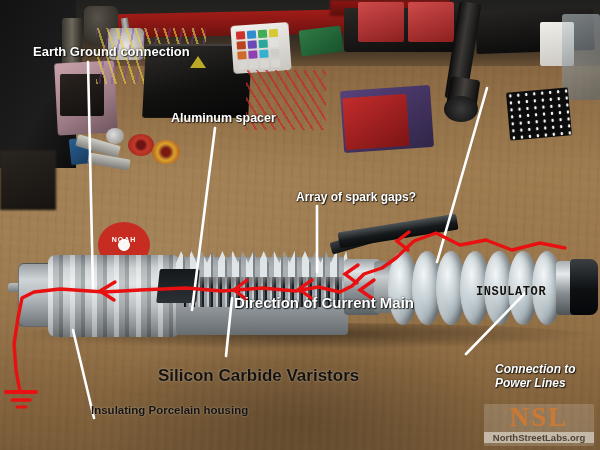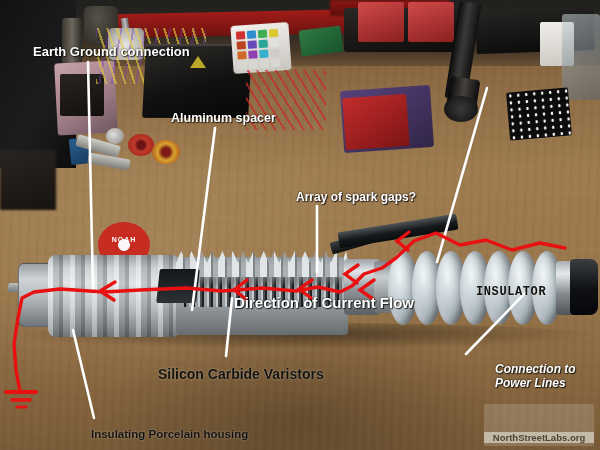--- a/index.html
+++ b/index.html
@@ -278,29 +278,30 @@
     </g>
   </svg>
 
   <div class="anno w" style="left:8px;top:45px;font-size:13px;">Earth Ground connection</div>
 
 
   <div class="anno w" style="left:146px;top:111px;font-size:12.5px;">Aluminum spacer</div>
 
   <div class="anno w" style="left:271px;top:191px;font-size:12px;">Array of spark gaps?</div>
 
-  <div class="anno w big" style="left:209px;top:294px;">Direction of Current Flow</div>
+  <div class="anno w big" style="left:209px;top:294px;">Direction of Current Main</div>
 
   <div class="anno k" style="left:451px;top:286px;font-size:12px;letter-spacing:.6px;font-family:Liberation Mono, monospace;">INSULATOR</div>
 
-  <div class="anno k" style="left:133px;top:366px;font-size:14px;">Silicon Carbide Varistors</div>
+  <div class="anno k" style="left:133px;top:366px;font-size:17px;">Silicon Carbide Varistors</div>
 
   <div class="anno w" style="left:470px;top:363px;font-size:12px;font-style:italic;">Connection to
 Power Lines</div>
 
-  <div class="anno k" style="left:66px;top:428px;font-size:11.5px;">Insulating Porcelain housing</div>
+  <div class="anno k" style="left:66px;top:404px;font-size:11.5px;">Insulating Porcelain housing</div>
 
   <div class="layer" id="wm">
     <div id="wmbox"></div>
+    <div id="wmnsl">NSL</div>
     <div id="wmurl">NorthStreetLabs.org</div>
   </div>
 
 </div>
 
 </body></html>

